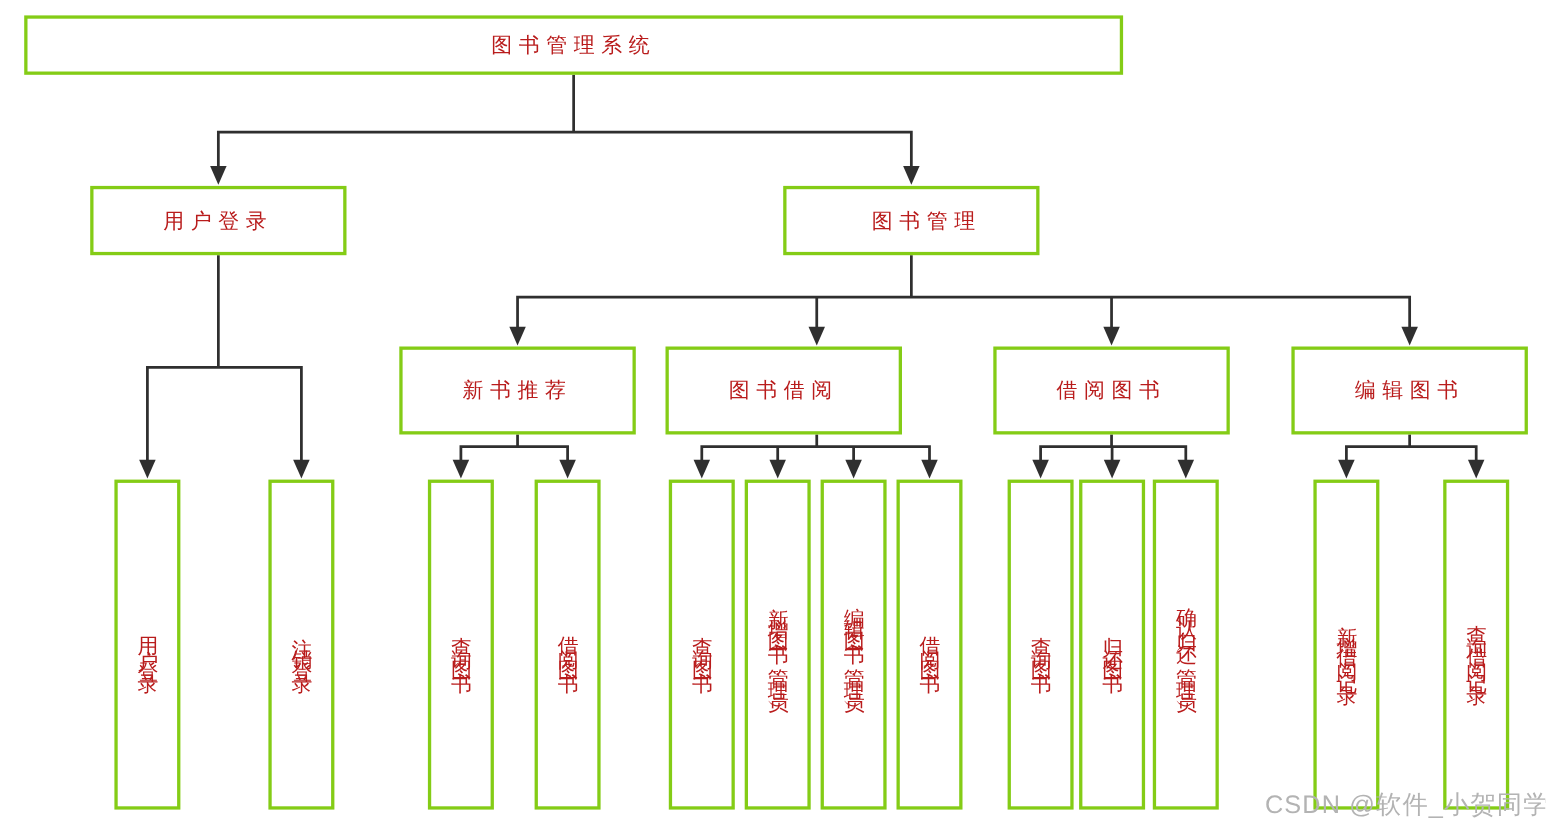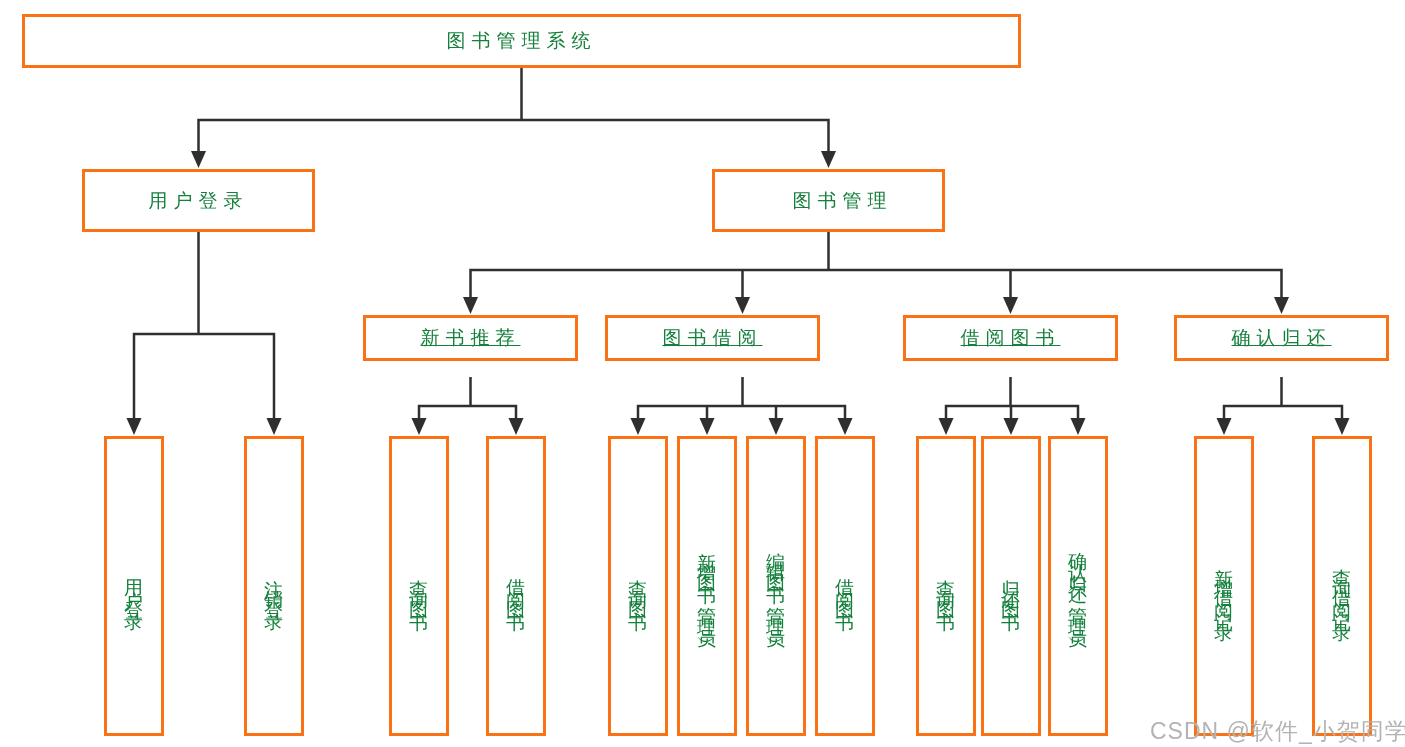--- a/index.html
+++ b/index.html
@@ -13,36 +13,36 @@
   }
   .connectors {
     position: absolute;
     left: 0; top: 0;
     width: 1405px; height: 747px;
     pointer-events: none;
   }
   .box {
     position: absolute;
     box-sizing: border-box;
-    border: 3px solid #f97316;
+    border: 3px solid #84cc16;
     background: #ffffff;
     display: flex;
     align-items: center;
     justify-content: center;
-    color: #15803d;
+    color: #b91c1c;
   }
   .hlabel {
     font-size: 19px;
     letter-spacing: 6px;
     white-space: nowrap;
   }
   .root  { left: 22px;  top: 14px;  width: 999px; height: 54px; }
   .l2a   { left: 82px;  top: 169px; width: 233px; height: 63px; }
   .l2b   { left: 712px; top: 169px; width: 233px; height: 63px; padding-left: 28px; }
-  .l3    { top: 315px; width: 215px; height: 46px; text-decoration: underline; }
+  .l3    { top: 315px; width: 215px; height: 80px; }
   .l3a   { left: 363px; }
   .l3b   { left: 605px; }
   .l3c   { left: 903px; }
   .l3d   { left: 1174px; }
   .leaf {
     top: 436px;
     width: 60px;
     height: 300px;
     writing-mode: vertical-rl;
     font-size: 19px;
@@ -118,21 +118,21 @@
   </svg>
 
   <div class="box root hlabel">图书管理系统</div>
 
   <div class="box l2a hlabel">用户登录</div>
   <div class="box l2b hlabel">图书管理</div>
 
   <div class="box l3 l3a hlabel">新书推荐</div>
   <div class="box l3 l3b hlabel">图书借阅</div>
   <div class="box l3 l3c hlabel">借阅图书</div>
-  <div class="box l3 l3d hlabel">确认归还</div>
+  <div class="box l3 l3d hlabel">编辑图书</div>
 
   <div class="box leaf leafA1">用户登录</div>
   <div class="box leaf leafA2">注销登录</div>
 
   <div class="box leaf leafB1">查询图书</div>
   <div class="box leaf leafB2">借阅图书</div>
 
   <div class="box leaf leafC1">查询图书</div>
   <div class="box leaf leafC2">新增图书（管理员）</div>
   <div class="box leaf leafC3">编辑图书（管理员）</div>

